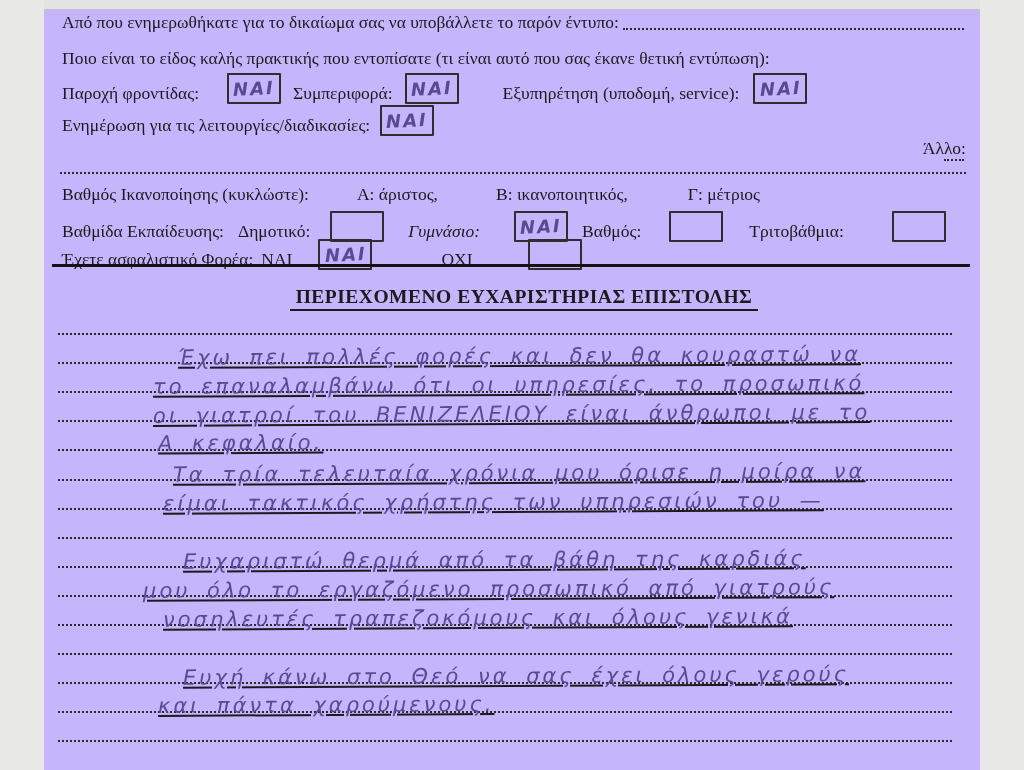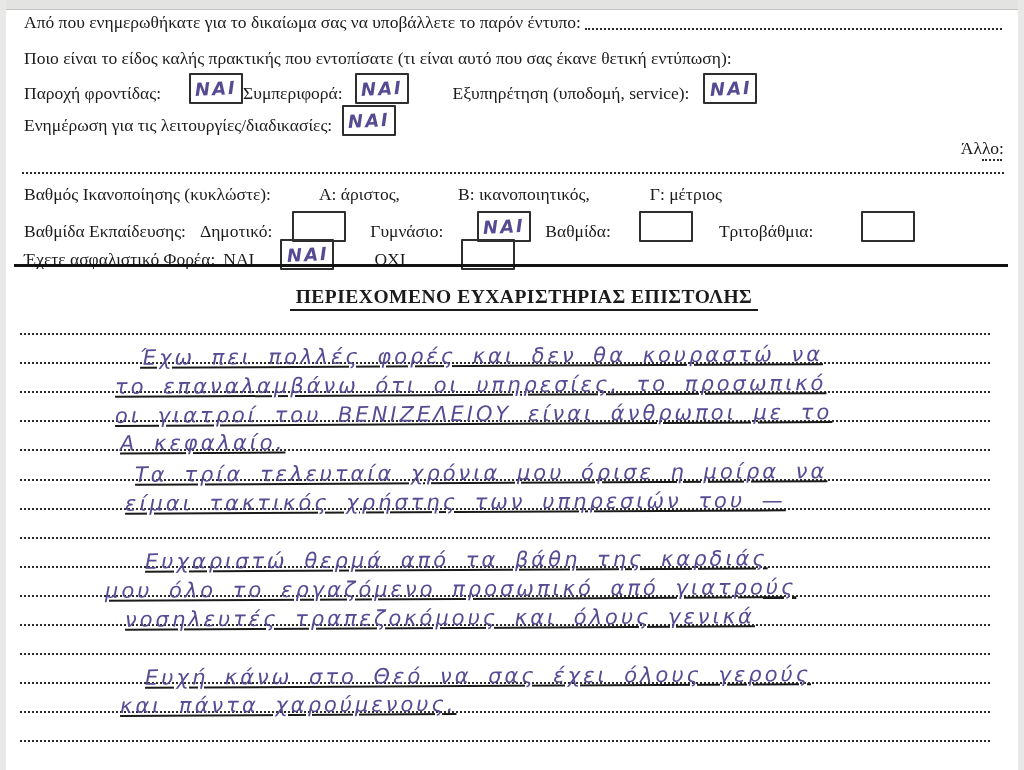--- a/index.html
+++ b/index.html
@@ -1,17 +1,17 @@
 <!DOCTYPE html>
 <html><head>
 <meta charset="utf-8">
 <style>
   html,body{margin:0;padding:0;background:#e8e8e6;}
   .paper{
-    position:relative;width:1012px;height:770px;background:#ffffff;
+    position:relative;width:936px;height:770px;background:#c4b5fd;
     font-family:"Liberation Serif", serif;color:#1b1b1b;overflow:hidden;
     margin:0 auto;
   }
   .scan-top{position:absolute;top:0;left:0;right:0;height:9px;background:#e3e3e1;border-bottom:1px solid #c2c2c0;}
   .row{position:absolute;left:18px;right:14px;display:flex;align-items:flex-end;font-size:17.5px;white-space:nowrap;}
   .row.mid{align-items:flex-end;}
   .lbl{flex:none;}
   .dots{flex:1 1 auto;border-bottom:2.6px dotted #2b2b2b;margin:0 2px 3px 4px;min-width:20px;}
   .dotline{position:absolute;left:16px;right:14px;border-bottom:2.6px dotted #2b2b2b;}
   .cbox{
@@ -53,21 +53,21 @@
 
   <div class="row" style="top:48px;">
     <span class="lbl">Ποιο είναι το είδος καλής πρακτικής που εντοπίσατε (τι είναι αυτό που σας έκανε θετική εντύπωση):</span>
   </div>
 
   <div class="row mid" style="top:74px;height:30px;">
     <span class="lbl">Παροχή φροντίδας:</span>
     <span class="cbox" style="margin-left:28px;">
       <span class="hw-ink">ΝΑΙ</span>
     </span>
-    <span class="lbl" style="">Συμπεριφορά:</span>
+    <span class="lbl" style="margin-left:12px;">Συμπεριφορά:</span>
     <span class="cbox" style="margin-left:12px;">
       <span class="hw-ink">ΝΑΙ</span>
     </span>
     <span class="lbl" style="margin-left:44px;">Εξυπηρέτηση (υποδομή, service):</span>
     <span class="cbox" style="margin-left:14px;">
       <span class="hw-ink">ΝΑΙ</span>
     </span>
   </div>
 
   <div class="row mid" style="top:106px;height:30px;">
@@ -90,41 +90,41 @@
     <span class="lbl" style="margin-left:58px;">Β: ικανοποιητικός,</span>
     <span class="lbl" style="margin-left:60px;">Γ: μέτριος</span>
   </div>
 
   <div class="row mid" style="top:210px;height:32px;">
     <span class="lbl">Βαθμίδα Εκπαίδευσης:</span>
     <span class="lbl" style="margin-left:14px;">Δημοτικό:</span>
     <span class="cbox" style="margin-left:20px;">
       <span class="hw-ink"></span>
     </span>
-    <span class="lbl" style="margin-left:24px;">Γυμνάσιο:</span>
+    <span class="lbl" style="margin-left:24px;font-style:italic;">Γυμνάσιο:</span>
     <span class="cbox" style="margin-left:34px;">
       <span class="hw-ink">ΝΑΙ</span>
     </span>
-    <span class="lbl" style="margin-left:14px;">Βαθμίδα:</span>
+    <span class="lbl" style="margin-left:14px;">Βαθμός:</span>
     <span class="cbox" style="margin-left:28px;">
       <span class="hw-ink"></span>
     </span>
     <span class="lbl" style="margin-left:26px;">Τριτοβάθμια:</span>
     <span class="cbox" style="margin-left:48px;">
       <span class="hw-ink"></span>
     </span>
   </div>
 
   <div class="row mid" style="top:238px;height:32px;">
     <span class="lbl">Έχετε ασφαλιστικό Φορέα:</span>
     <span class="lbl" style="margin-left:8px;">ΝΑΙ</span>
     <span class="cbox" style="margin-left:26px;">
       <span class="hw-ink">ΝΑΙ</span>
     </span>
-    <span class="lbl" style="margin-left:40px;">ΟΧΙ</span>
+    <span class="lbl" style="margin-left:69px;">ΟΧΙ</span>
     <span class="cbox" style="margin-left:56px;">
       <span class="hw-ink"></span>
     </span>
   </div>
 
   <div class="thickline" style="top:264px;"></div>
 
   <div class="heading-wrap" style="top:286px;">
     <span class="heading">ΠΕΡΙΕΧΟΜΕΝΟ ΕΥΧΑΡΙΣΤΗΡΙΑΣ ΕΠΙΣΤΟΛΗΣ</span>
   </div>

